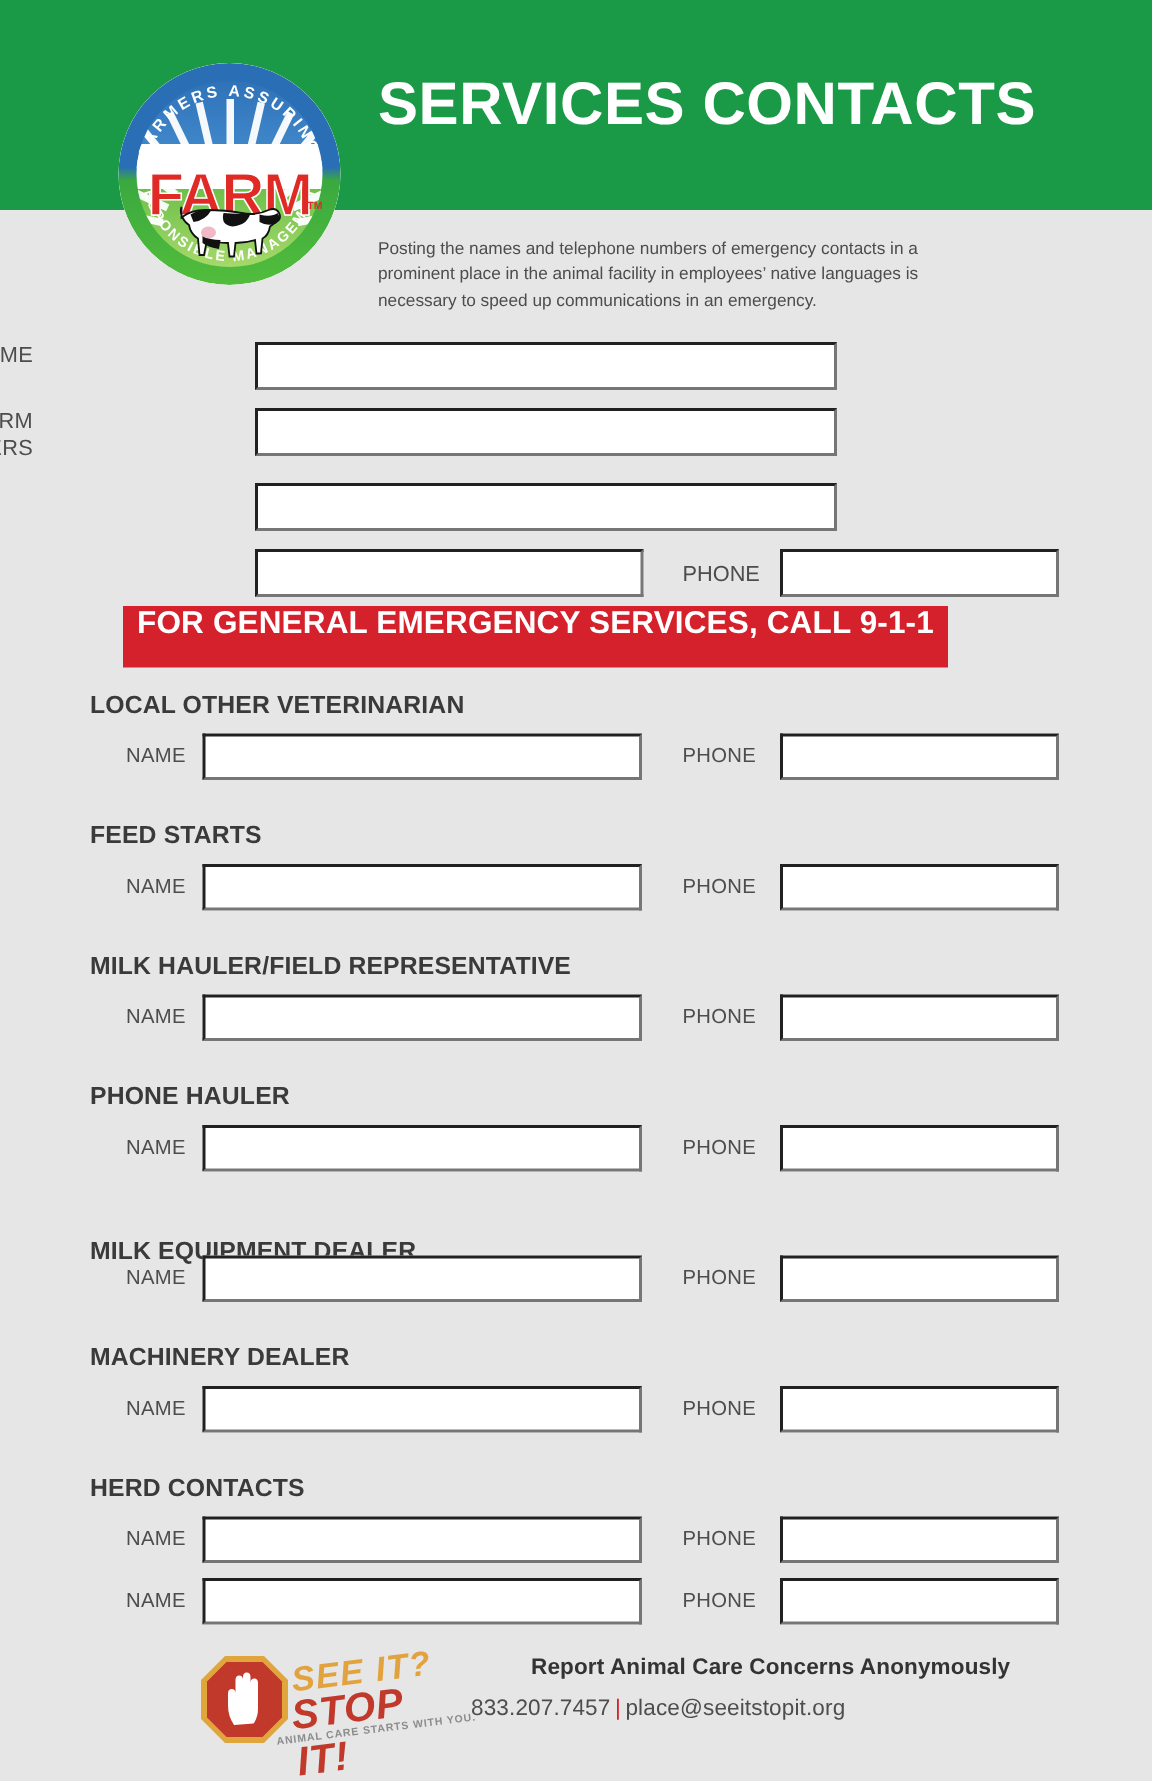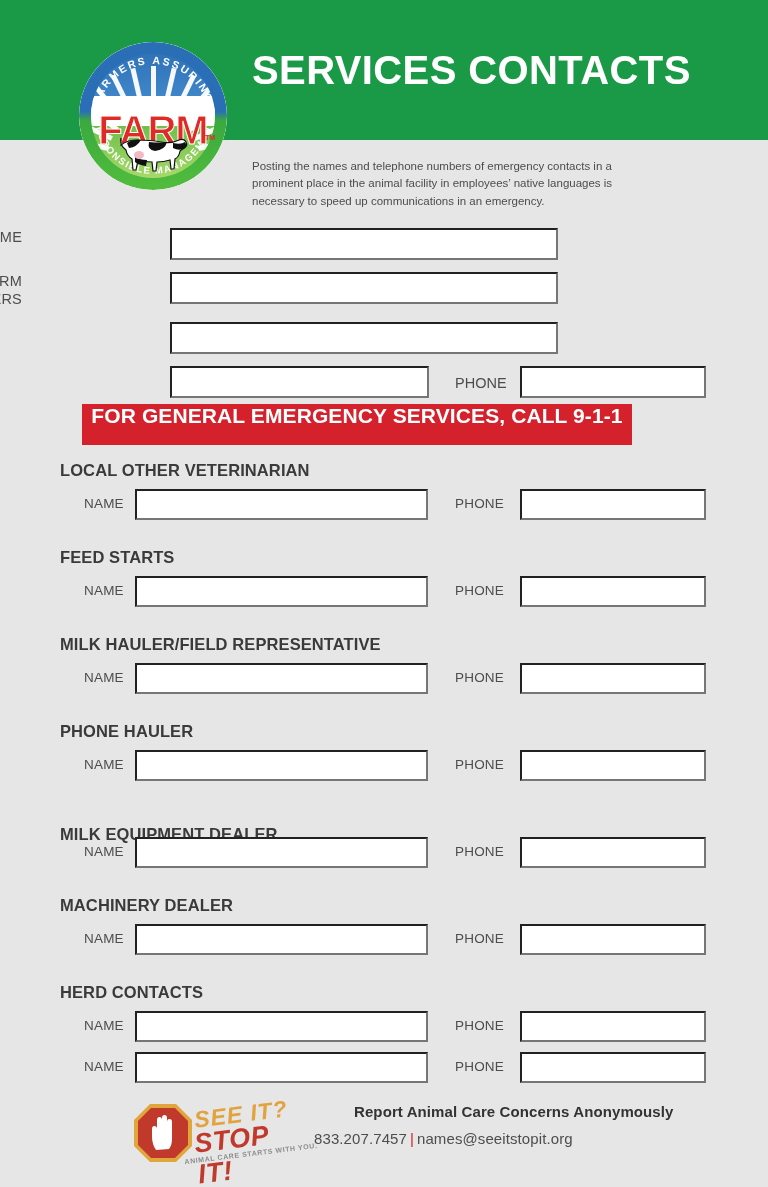--- a/index.html
+++ b/index.html
@@ -443,14 +443,14 @@
       <path d="M24 48 q-4 -6 -4 -13 l0 -8 q0 -3 2.5 -3 q2.5 0 2.5 3 l0 5 l0 -14 q0 -3 2.5 -3 q2.5 0 2.5 3 l0 13 l0 -15 q0 -3 2.5 -3 q2.5 0 2.5 3 l0 15 l0 -11 q0 -3 2.5 -3 q2.5 0 2.5 3 l0 17 q0 6 -3 10 z" fill="#ffffff"></path>
     </svg>
   </div>
   <div class="stop-text-see">SEE IT?</div>
   <div class="stop-text-stop">STOP IT!</div>
   <div class="stop-tag">ANIMAL CARE STARTS WITH YOU.</div>
 </div>
 
 <div class="footer-head">Report Animal Care Concerns Anonymously</div>
 <div class="footer-contact">
-  <span>833.207.7457</span><span class="sep">|</span><span>names@seeitstopit.org</span>
+  <span>833.207.7457</span><span class="sep">|</span><span>place@seeitstopit.org</span>
 </div>
 
 </body></html>

